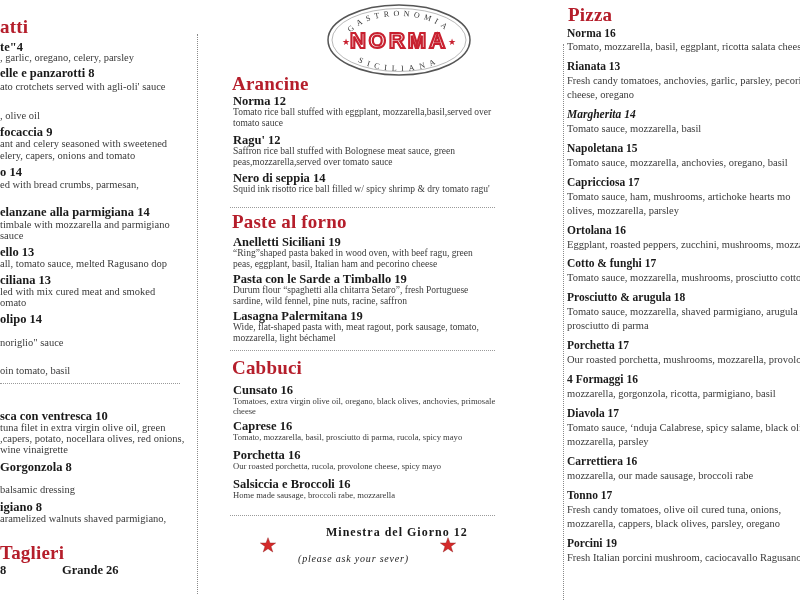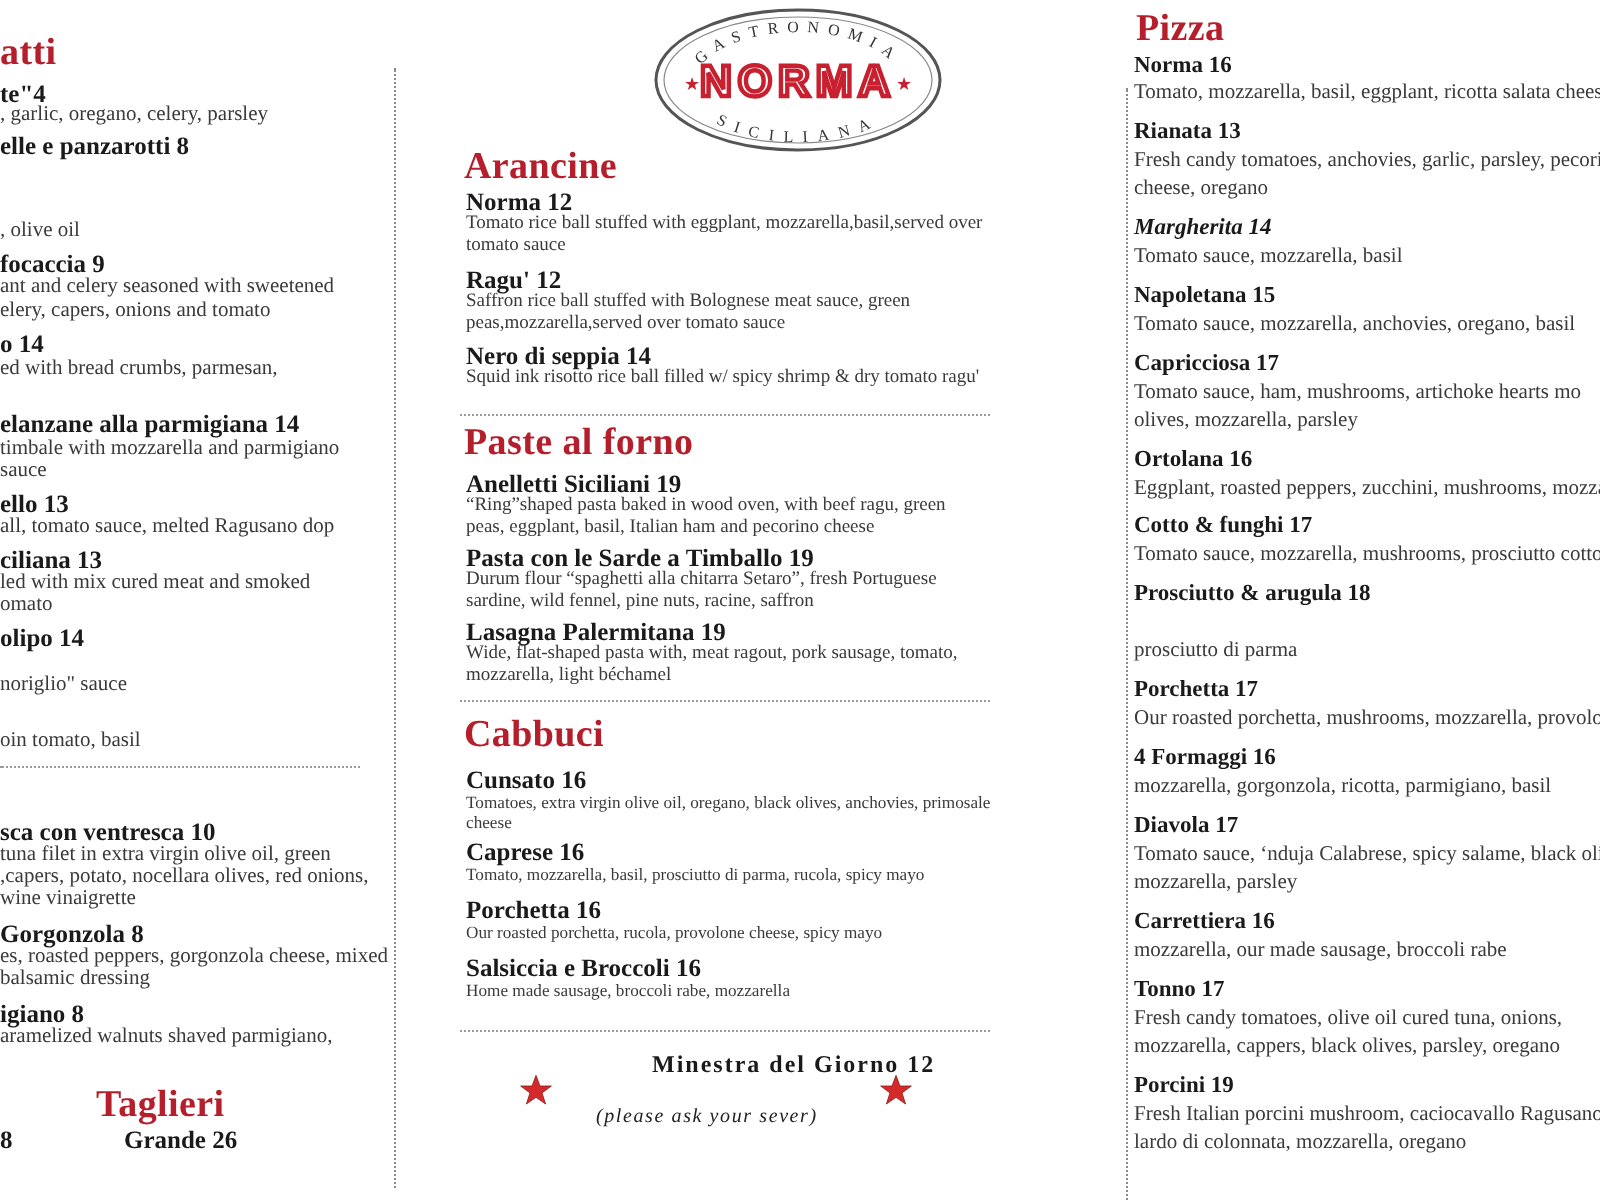--- a/index.html
+++ b/index.html
@@ -38,20 +38,21 @@
 </head>
 <body>
 
 <div class="clip-left">
   <div class="sec-title" style="left:0; top:17px;">atti</div>
 
   <div class="item-name" style="left:0; top:41px;">te"4</div>
   <div class="item-desc" style="left:0; top:51px;">, garlic, oregano, celery, parsley</div>
 
   <div class="item-name" style="left:0; top:67px;">elle e panzarotti  8</div>
+  <div class="item-desc" style="left:0; top:80px;">ato crotchets served with agli-oli' sauce</div>
 
   <div class="item-desc" style="left:0; top:109px;">, olive oil</div>
 
   <div class="item-name" style="left:0; top:126px;">focaccia 9</div>
   <div class="item-desc" style="left:0; top:137px;">ant and celery seasoned with sweetened</div>
   <div class="item-desc" style="left:0; top:149px;">elery, capers, onions and tomato</div>
 
   <div class="item-name" style="left:0; top:166px;">o 14</div>
   <div class="item-desc" style="left:0; top:178px;">ed with bread crumbs, parmesan,</div>
 
@@ -72,27 +73,26 @@
   <div class="item-desc" style="left:0; top:364px;">oin tomato, basil</div>
 
   <div class="hdots" style="left:0; top:383px; width:180px;"></div>
 
   <div class="item-name" style="left:0; top:410px;">sca con ventresca 10</div>
   <div class="item-desc" style="left:0; top:421px;">tuna filet in extra virgin olive oil, green</div>
   <div class="item-desc" style="left:0; top:432px;">,capers, potato, nocellara olives, red onions,</div>
   <div class="item-desc" style="left:0; top:443px;">wine vinaigrette</div>
 
   <div class="item-name" style="left:0; top:461px;">Gorgonzola 8</div>
-  <div class="item-desc" style="left:0; top:472px;">es, roasted peppers, gorgonzola cheese, mixed</div>
   <div class="item-desc" style="left:0; top:483px;">balsamic dressing</div>
 
   <div class="item-name" style="left:0; top:501px;">igiano 8</div>
   <div class="item-desc" style="left:0; top:512px;">aramelized walnuts shaved parmigiano,</div>
 
-  <div class="sec-title" style="left:0; top:543px;padding-left:48px;">Taglieri</div>
+  <div class="sec-title" style="left:0; top:543px;">Taglieri</div>
   <div class="item-name" style="left:0; top:564px;">8</div>
   <div class="item-name" style="left:62px; top:564px;">Grande  26</div>
 </div>
 
 <div class="vdots" style="left:197px; top:34px; height:560px;"></div>
 
 <div class="logo">
   <svg width="146" height="74" viewBox="0 0 146 74">
     <ellipse cx="73" cy="37" rx="71" ry="35" fill="#fff" stroke="#555" stroke-width="1.5"></ellipse>
     <ellipse cx="73" cy="37" rx="67" ry="31.5" fill="none" stroke="#888" stroke-width="0.6"></ellipse>
@@ -193,20 +193,21 @@
   <div class="item-desc" style="left:2px; top:190px;">Tomato sauce, ham, mushrooms, artichoke hearts mo</div>
   <div class="item-desc" style="left:2px; top:204px;">olives, mozzarella, parsley</div>
 
   <div class="item-name" style="left:2px; top:225px; font-size:11.5px;">Ortolana 16</div>
   <div class="item-desc" style="left:2px; top:238px;">Eggplant, roasted peppers, zucchini, mushrooms, mozzarella</div>
 
   <div class="item-name" style="left:2px; top:258px; font-size:11.5px;">Cotto  &amp; funghi 17</div>
   <div class="item-desc" style="left:2px; top:271px;">Tomato sauce, mozzarella, mushrooms, prosciutto cotto</div>
 
   <div class="item-name" style="left:2px; top:292px; font-size:11.5px;">Prosciutto &amp; arugula 18</div>
+  <div class="item-desc" style="left:2px; top:305px;">Tomato sauce, mozzarella, shaved parmigiano, arugula</div>
   <div class="item-desc" style="left:2px; top:319px;">prosciutto di parma</div>
 
   <div class="item-name" style="left:2px; top:340px; font-size:11.5px;">Porchetta 17</div>
   <div class="item-desc" style="left:2px; top:353px;">Our roasted porchetta, mushrooms, mozzarella, provolone</div>
 
   <div class="item-name" style="left:2px; top:374px; font-size:11.5px;">4 Formaggi 16</div>
   <div class="item-desc" style="left:2px; top:387px;">mozzarella, gorgonzola, ricotta, parmigiano, basil</div>
 
   <div class="item-name" style="left:2px; top:408px; font-size:11.5px;">Diavola 17</div>
   <div class="item-desc" style="left:2px; top:421px;">Tomato sauce, ‘nduja Calabrese, spicy salame, black olives</div>
@@ -214,14 +215,13 @@
 
   <div class="item-name" style="left:2px; top:456px; font-size:11.5px;">Carrettiera 16</div>
   <div class="item-desc" style="left:2px; top:469px;">mozzarella, our made sausage, broccoli rabe</div>
 
   <div class="item-name" style="left:2px; top:490px; font-size:11.5px;">Tonno 17</div>
   <div class="item-desc" style="left:2px; top:503px;">Fresh candy tomatoes, olive oil cured tuna, onions,</div>
   <div class="item-desc" style="left:2px; top:517px;">mozzarella, cappers, black olives, parsley, oregano</div>
 
   <div class="item-name" style="left:2px; top:538px; font-size:11.5px;">Porcini 19</div>
   <div class="item-desc" style="left:2px; top:551px;">Fresh Italian porcini mushroom, caciocavallo Ragusano</div>
-  <div class="item-desc" style="left:2px; top:565px;">lardo di colonnata, mozzarella, oregano</div>
 </div>
 
 </body></html>

